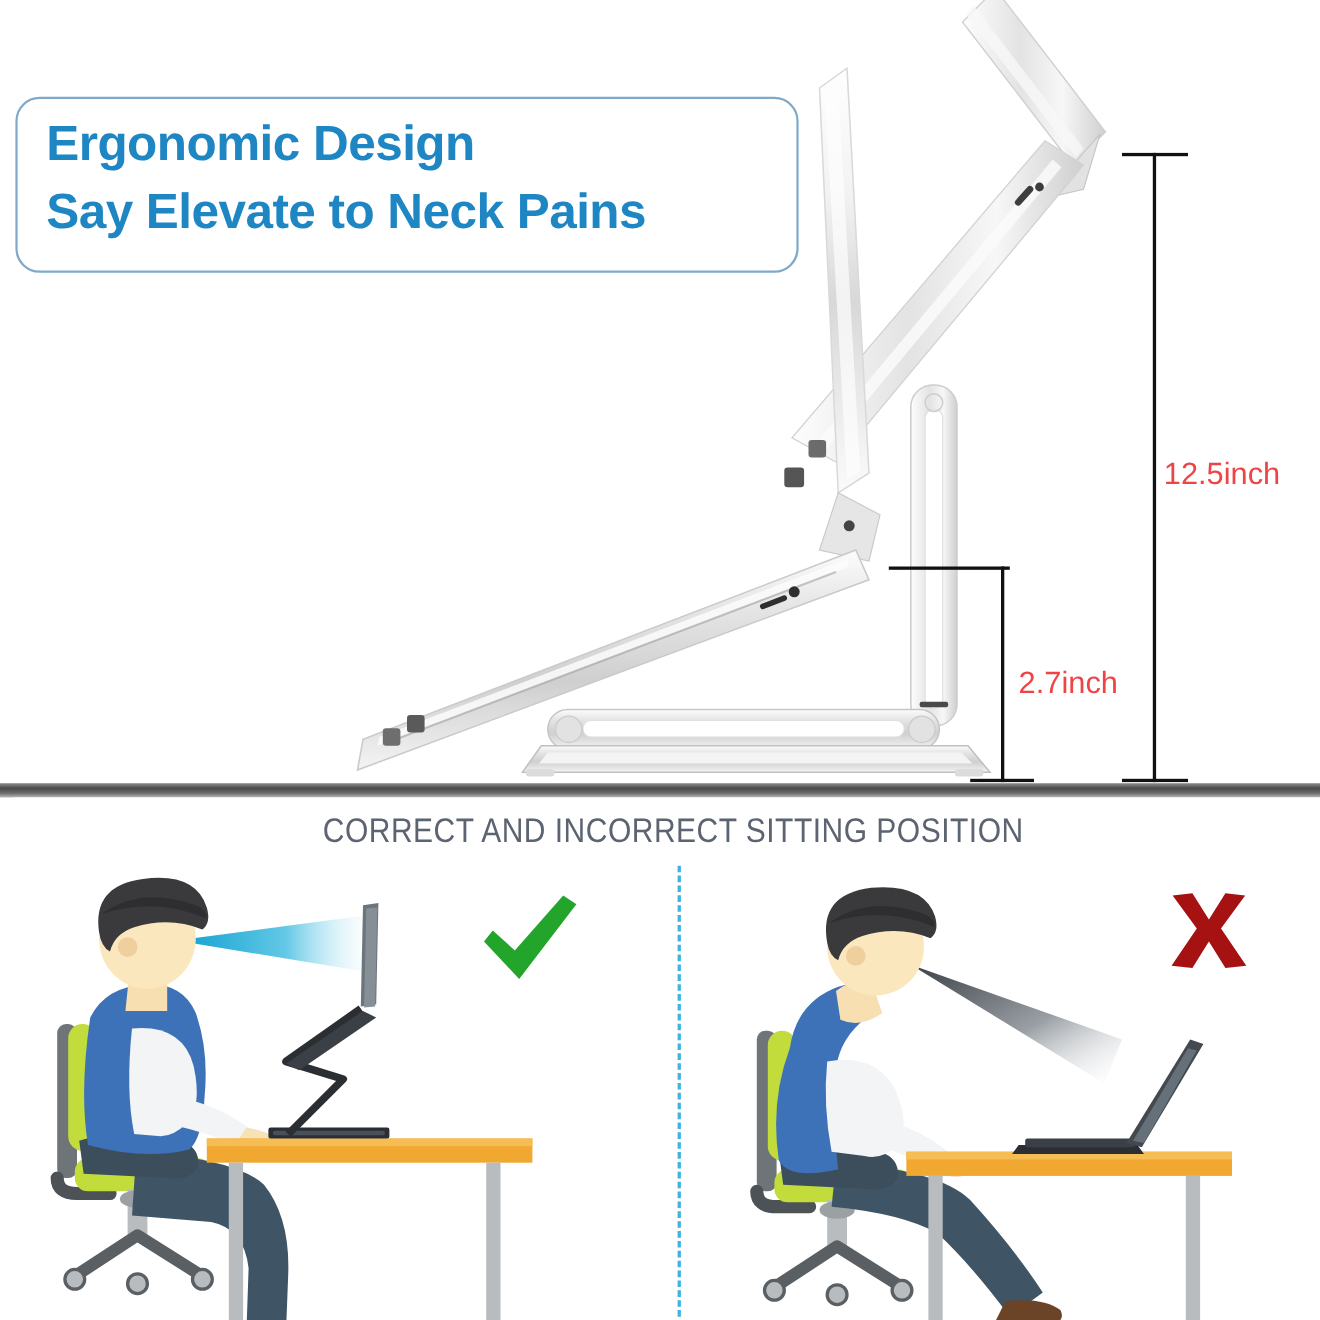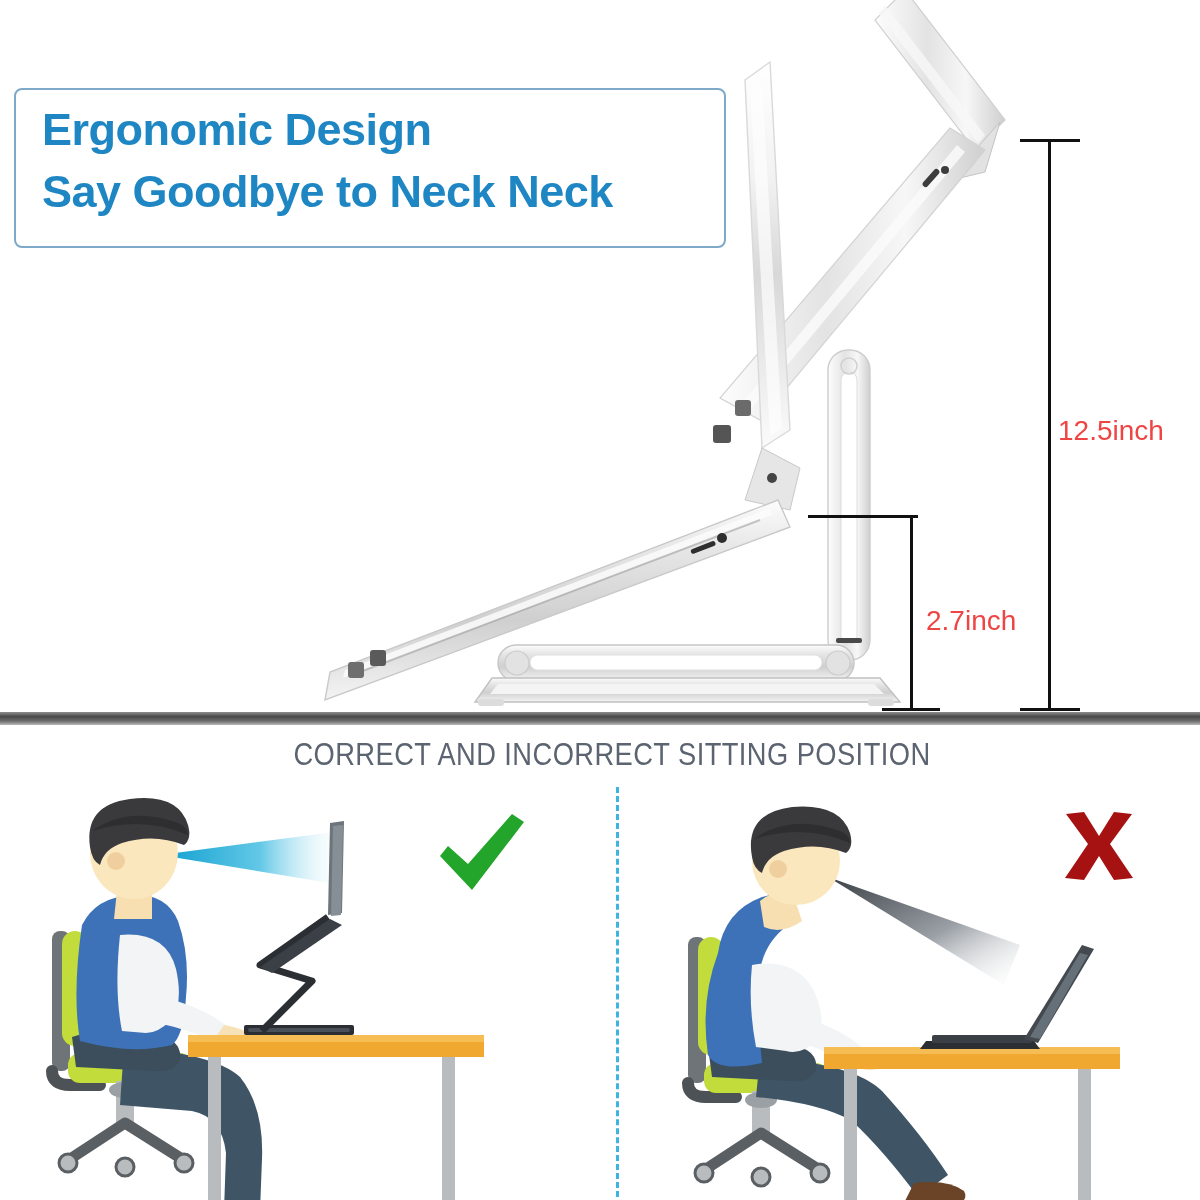--- a/index.html
+++ b/index.html
@@ -4,21 +4,21 @@
 <style>
   html,body{margin:0;padding:0;background:#fff;}
   body{font-family:"Liberation Sans", sans-serif;}
   #page{position:relative;width:1200px;height:1200px;background:#ffffff;overflow:hidden;}
 
   
   #top-section{position:absolute;left:0;top:0;width:1200px;height:713px;background:#ffffff;}
 
   .headline-box{
     position:absolute;left:14px;top:88px;width:712px;height:160px;
-    border:2px solid #7fa9c9;border-radius:8px;background:#ffffff;
+    border:2px solid #7fa9c9;border-radius:22px;background:#ffffff;
     box-sizing:border-box;
   }
   .headline-line{
     position:absolute;left:26px;color:#1f86c4;
     font-weight:bold;letter-spacing:-0.5px;white-space:nowrap;
   }
   .headline-line.l1{top:14px;font-size:45px;}
   .headline-line.l2{top:76px;font-size:45px;}
 
   .subtitle{
@@ -146,21 +146,21 @@
       <g>
         <polygon points="492,678 880,678 900,702 475,702" fill="url(#alumArm)" stroke="#c0c0c0" stroke-width="1.4"></polygon>
         <polygon points="498,684 874,684 884,694 490,694" fill="#f4f4f4"></polygon>
         <rect x="478" y="699" width="26" height="7" rx="3" fill="#dcdcdc"></rect>
         <rect x="868" y="699" width="26" height="7" rx="3" fill="#dcdcdc"></rect>
       </g>
     </svg>
 
     <div class="headline-box">
       <div class="headline-line l1">Ergonomic Design</div>
-      <div class="headline-line l2">Say Goodbye to Neck Neck</div>
+      <div class="headline-line l2">Say Elevate to Neck Pains</div>
     </div>
 
 
     <div class="dim-cap" style="left:1020px;top:139px;width:60px;"></div>
     <div class="dim-v" style="left:1048px;top:139px;height:572px;"></div>
     <div class="dim-cap" style="left:1020px;top:708px;width:60px;"></div>
     <div class="dim-label" style="left:1058px;top:415px;">12.5inch</div>
 
     <div class="dim-cap" style="left:808px;top:515px;width:110px;"></div>
     <div class="dim-v" style="left:910px;top:515px;height:196px;"></div>

